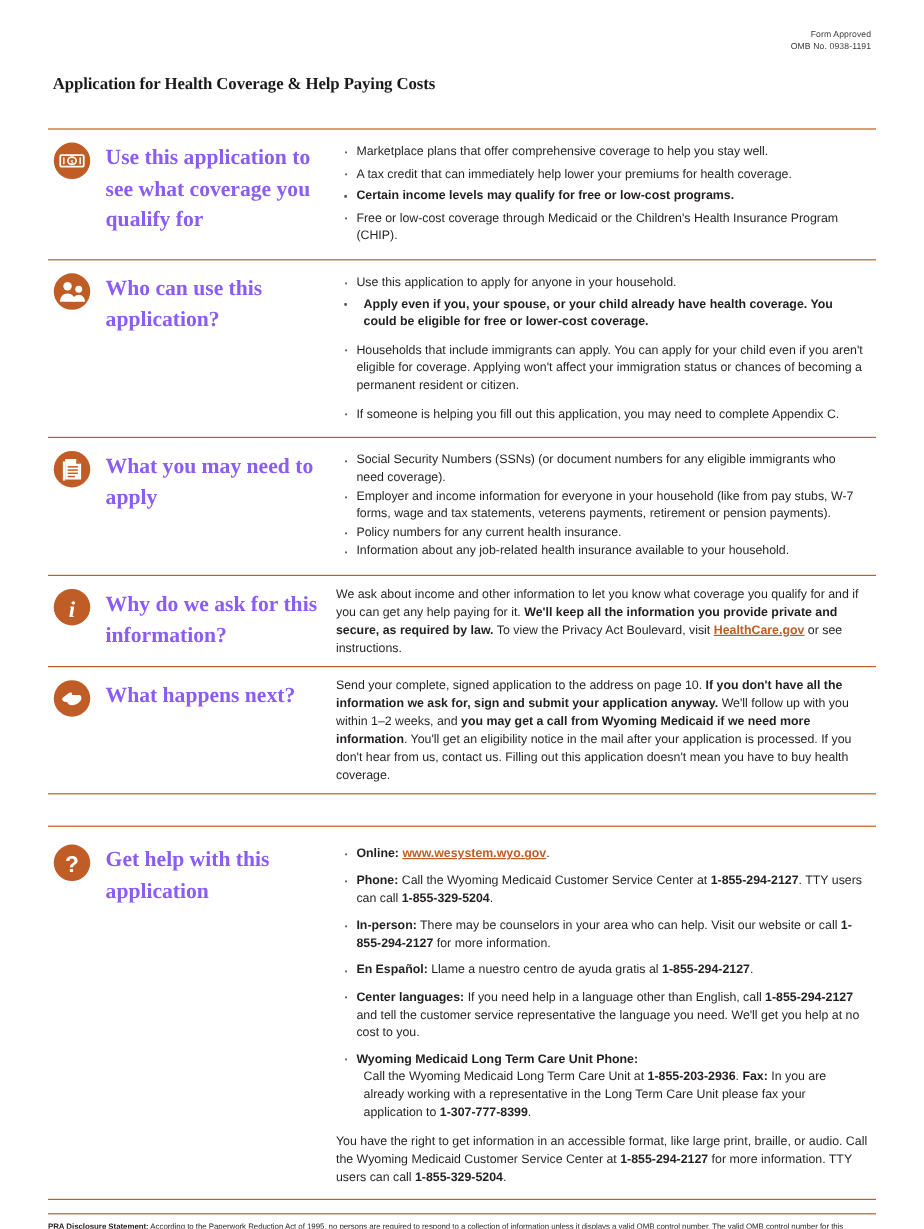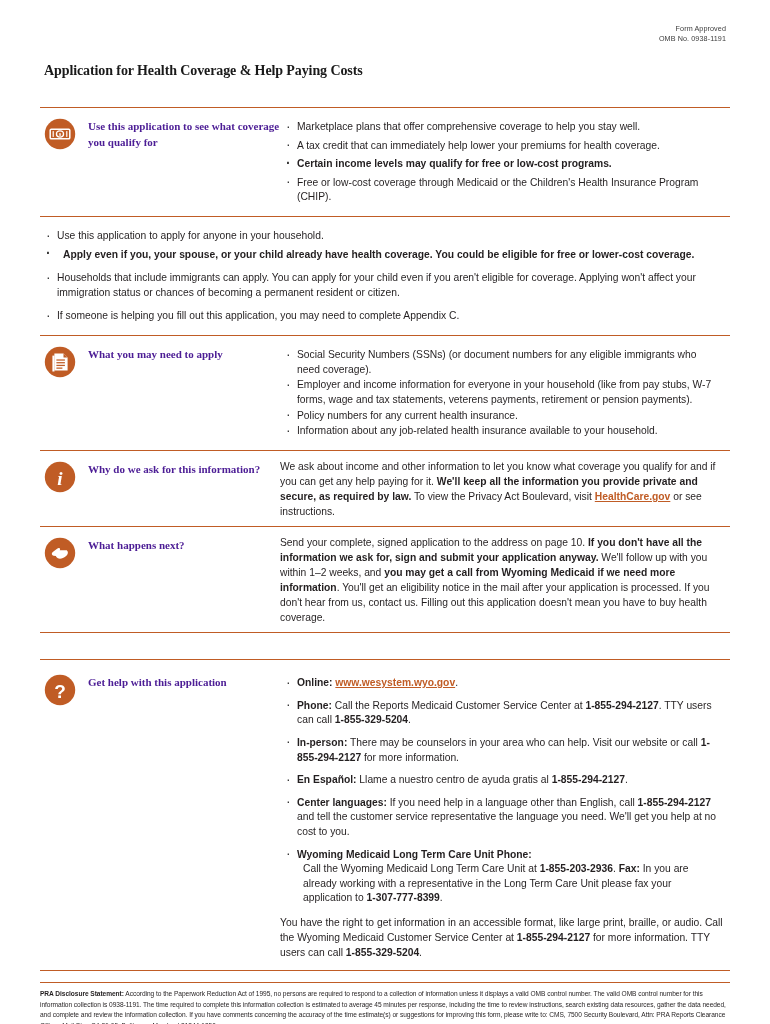--- a/index.html
+++ b/index.html
@@ -64,23 +64,23 @@
   }
   .icon-wrap {
     width: 34px;
     flex: 0 0 34px;
     margin-left: 4px;
     margin-top: 1px;
   }
   .sec-heading {
     font-family: "Liberation Serif", serif;
     font-weight: bold;
-    font-size: 11px;
+    font-size: 18px;
     line-height: 1.42;
-    color: #4c1d95;
+    color: #8b5cf6;
     margin-left: 10px;
     padding-top: 2px;
   }
   .sec-right {
     flex: 1 1 auto;
     padding-right: 6px;
     padding-top: 2px;
   }
 
   
@@ -191,20 +191,32 @@
         <ul class="bullets">
           <li>Marketplace plans that offer comprehensive coverage to help you stay well.</li>
           <li>A tax credit that can immediately help lower your premiums for health coverage.</li>
           <li style="font-weight:bold;">Certain income levels may qualify for free or low-cost programs.</li>
           <li>Free or low-cost coverage through Medicaid or the Children's Health Insurance Program (CHIP).</li>
         </ul>
       </div>
     </div>
 
     <div class="section">
+      <div class="sec-left">
+        <div class="icon-wrap">
+          <svg class="ico" viewBox="0 0 32 32" aria-hidden="true">
+            <circle cx="16" cy="16" r="15.2" fill="#c05c25"></circle>
+            <circle cx="12.3" cy="11.6" r="3.5" fill="#ffffff"></circle>
+            <path d="M5.9 24.5c0-4.1 2.9-7 6.4-7s6.4 2.9 6.4 7z" fill="#ffffff"></path>
+            <circle cx="21.6" cy="14.1" r="2.9" fill="#ffffff"></circle>
+            <path d="M16.4 24.5c0-3.4 2.3-5.8 5.2-5.8s5.2 2.4 5.2 5.8z" fill="#ffffff"></path>
+          </svg>
+        </div>
+        <div class="sec-heading">Who can use this application?</div>
+      </div>
       <div class="sec-right">
         <ul class="bullets roomy">
           <li style="margin-bottom:4px;">Use this application to apply for anyone in your household.</li>
           <li style="font-weight:bold;padding-left:19px;">Apply even if you, your spouse, or your child already have health coverage. You could be eligible for free or lower-cost coverage.</li>
           <li>Households that include immigrants can apply. You can apply for your child even if you aren't eligible for coverage. Applying won't affect your immigration status or chances of becoming a permanent resident or citizen.</li>
           <li style="margin-bottom:0;">If someone is helping you fill out this application, you may need to complete Appendix C.</li>
         </ul>
       </div>
     </div>
 
@@ -273,21 +285,21 @@
             <circle cx="16" cy="16" r="15.2" fill="#c05c25"></circle>
             <text x="16" y="23.5" font-size="19" fill="#ffffff" text-anchor="middle" font-family="Liberation Sans, sans-serif" font-weight="bold">?</text>
           </svg>
         </div>
         <div class="sec-heading">Get help with this application</div>
       </div>
       <div class="sec-right">
         <ul class="bullets">
           <li><b>Online:</b> <a class="link" href="#">www.wesystem.wyo.gov</a><span>.</span></li>
 
-          <li><b>Phone:</b><span> Call the Reports Medicaid Customer Service Center at </span><b>1-855-294-2127</b><span>. TTY users can call </span><b>1-855-329-5204</b><span>.</span></li>
+          <li><b>Phone:</b><span> Call the Wyoming Medicaid Customer Service Center at </span><b>1-855-294-2127</b><span>. TTY users can call </span><b>1-855-329-5204</b><span>.</span></li>
 
           <li><b>In-person:</b><span> There may be counselors in your area who can help. Visit our website or call </span><b>1-855-294-2127</b><span> for more information.</span></li>
 
           <li><b>En Español:</b><span> Llame a nuestro centro de ayuda gratis al </span><b>1-855-294-2127</b><span>.</span></li>
 
           <li><b>Center languages:</b><span> If you need help in a language other than English, call </span><b>1-855-294-2127</b><span> and tell the customer service representative the language you need. We'll get you help at no cost to you.</span></li>
 
           <li><b>Wyoming Medicaid Long Term Care Unit Phone:</b><span class="indent-sub"><span>Call the Wyoming Medicaid Long Term Care Unit at </span><b>1-855-203-2936</b><span>. </span><b>Fax:</b><span> In you are already working with a representative in the Long Term Care Unit please fax your application to </span><b>1-307-777-8399</b><span>.</span></span></li>
         </ul>
 

